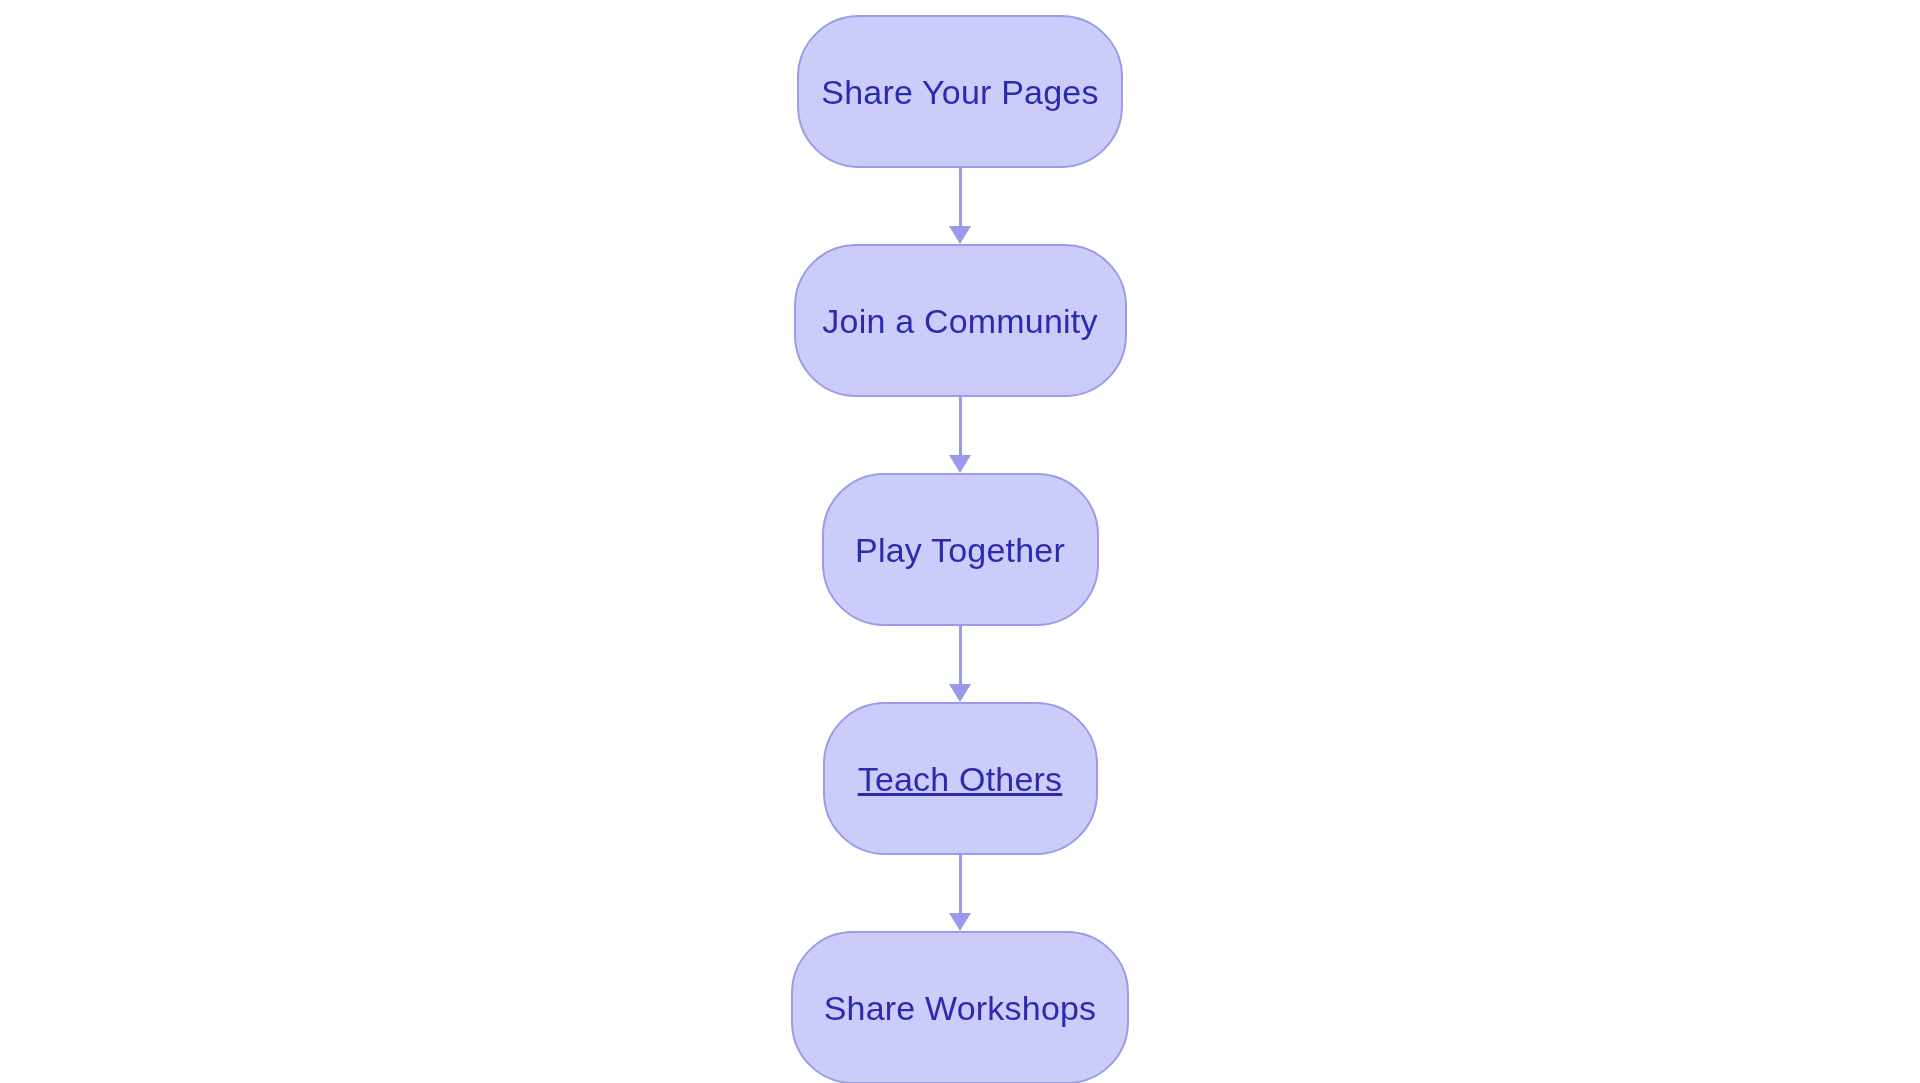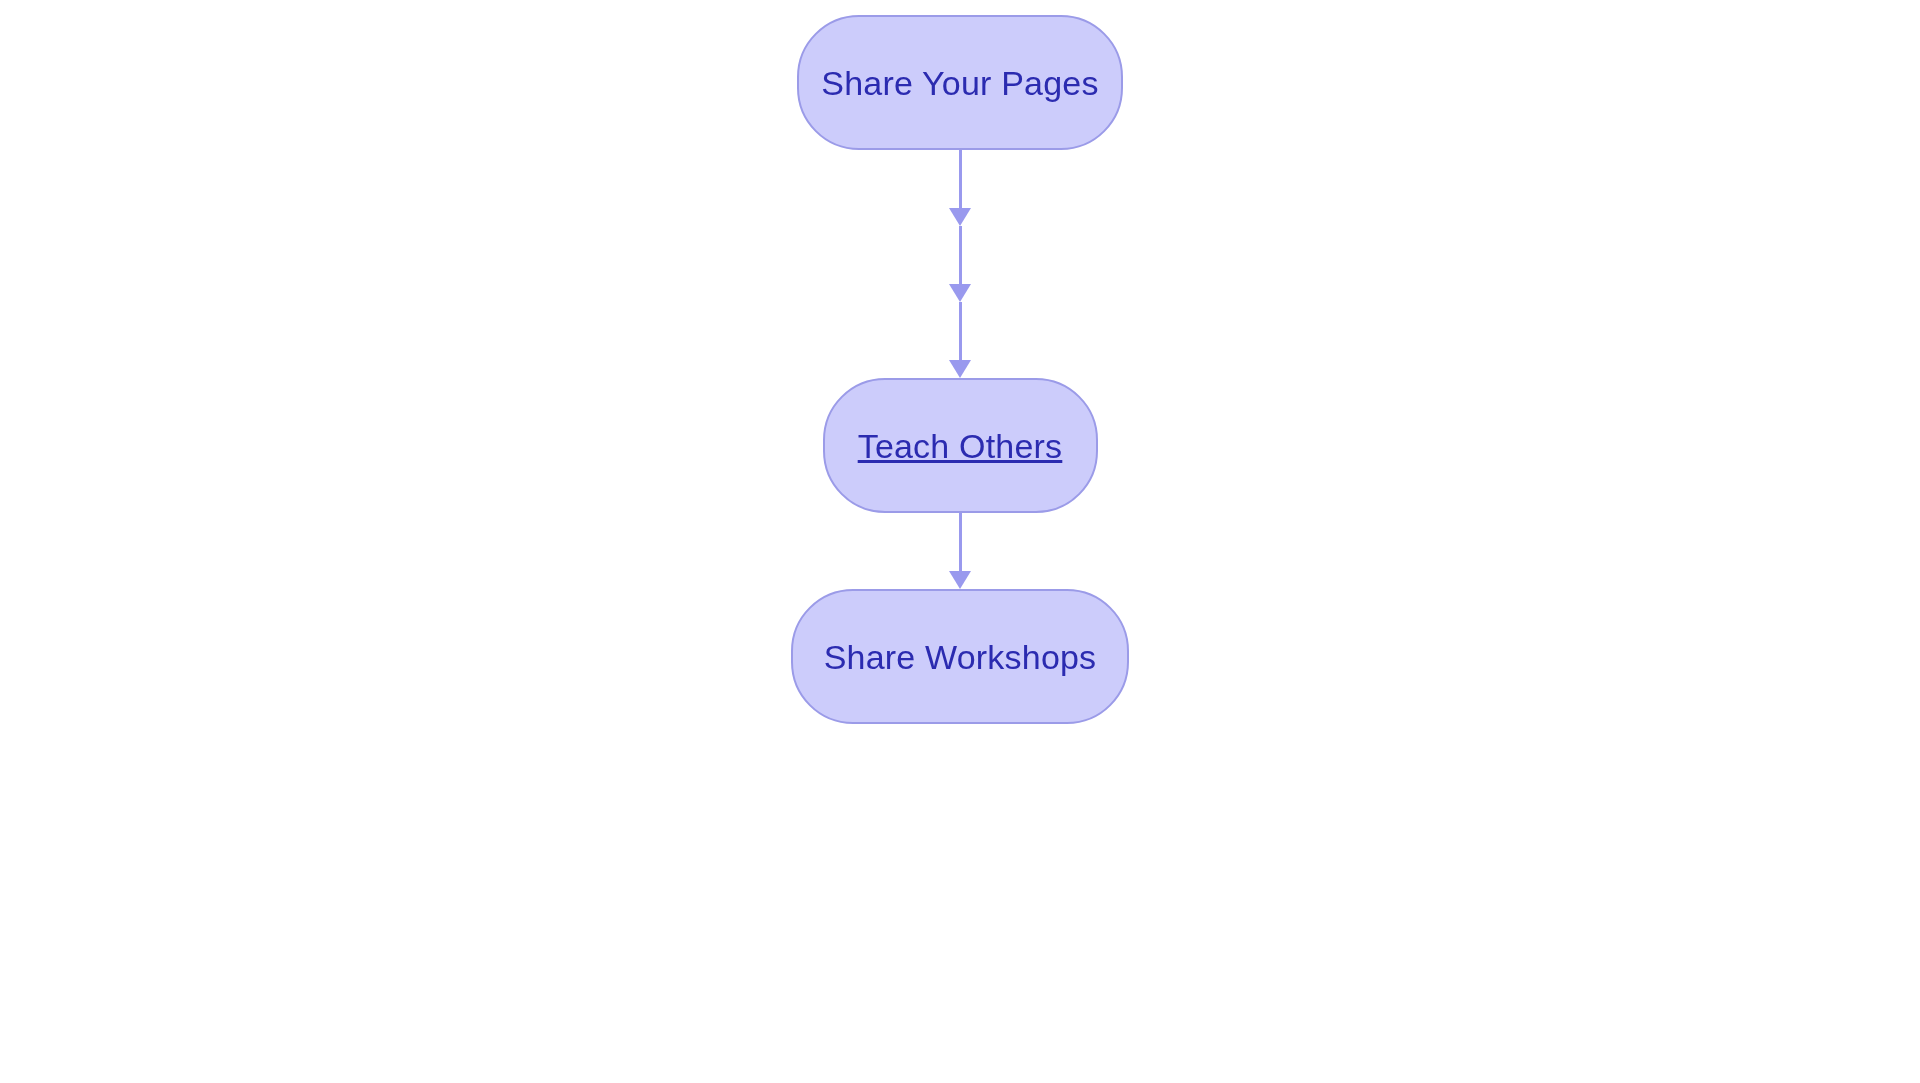--- a/index.html
+++ b/index.html
@@ -27,21 +27,21 @@
     top: 0;
     width: 1920px;
     height: 1083px;
     display: flex;
     flex-direction: column;
     align-items: center;
   }
 
   .node {
     box-sizing: border-box;
-    height: 135px;
+    height: 153px;
     border: 2px solid #9b9be8;
     border-radius: 62px;
     background: #ccccfb;
     color: #2b2bb0;
     display: flex;
     align-items: center;
     justify-content: center;
     flex: 0 0 auto;
   }
 
@@ -103,26 +103,32 @@
 
     <div class="node node-w-share">
       <span class="node-label">Share Your Pages</span>
     </div>
 
     <div class="connector gap-1">
       <div class="connector-line"></div>
       <div class="connector-arrowhead"></div>
     </div>
 
+    <div class="node node-w-join">
+      <span class="node-label">Join a Community</span>
+    </div>
 
     <div class="connector gap-2">
       <div class="connector-line"></div>
       <div class="connector-arrowhead"></div>
     </div>
 
+    <div class="node node-w-play">
+      <span class="node-label">Play Together</span>
+    </div>
 
     <div class="connector gap-3">
       <div class="connector-line"></div>
       <div class="connector-arrowhead"></div>
     </div>
 
     <div class="node node-w-teach">
       <span class="node-label">Teach Others</span>
     </div>
 

